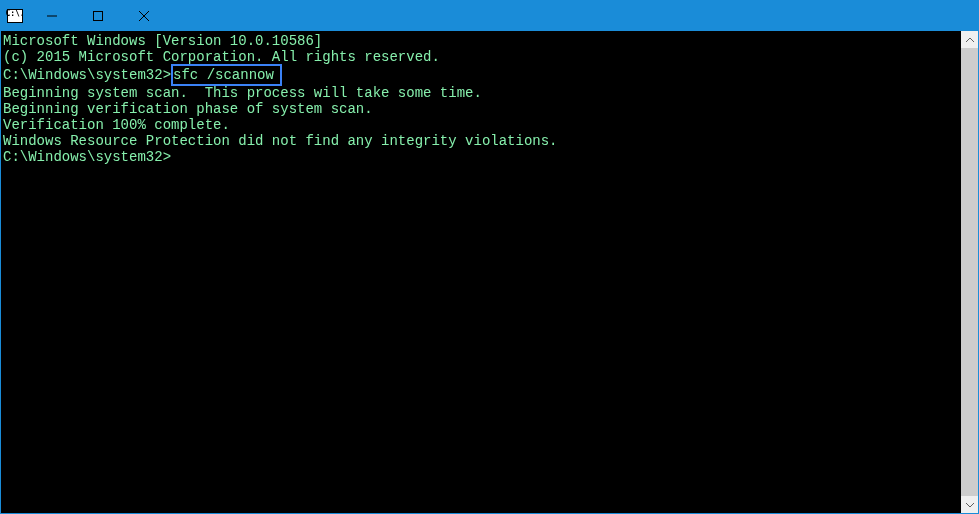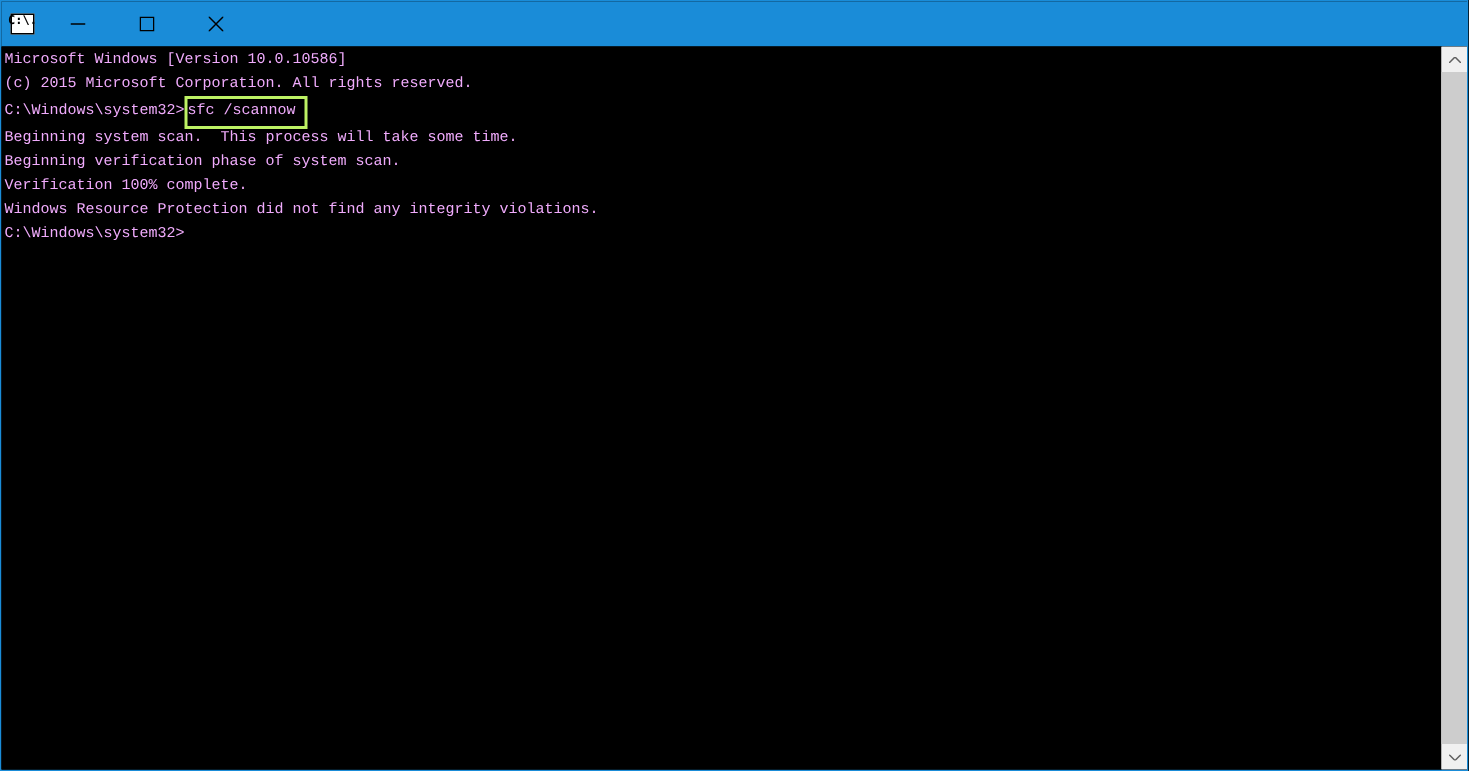--- a/index.html
+++ b/index.html
@@ -70,23 +70,23 @@
     }
     .content-area {
       flex: 1;
       display: flex;
       background: #000;
       overflow: hidden;
     }
     .terminal {
       flex: 1;
       background: #000;
-      color: #f0abfc;
+      color: #86efac;
       font-family: Consolas, 'Courier New', monospace;
-      font-size: 10px;
+      font-size: 14px;
       line-height: 16px;
       padding: 2px 0 0 2px;
       white-space: pre;
       overflow: hidden;
     }
     .scrollbar {
       width: 17px;
       background: #f0f0f0;
       display: flex;
       flex-direction: column;
@@ -107,21 +107,21 @@
     }
     .scroll-thumb {
       position: absolute;
       top: 0;
       left: 0;
       right: 0;
       height: 100%;
       background: #cdcdcd;
     }
     .highlight-box {
-      border: 2px solid #bef264;
+      border: 2px solid #3b82f6;
       display: inline-block;
       padding: 1px 6px 1px 0px;
       margin: -1px 0;
     }
     .line {
       display: block;
     }
   </style>
 </head>
 <body>

